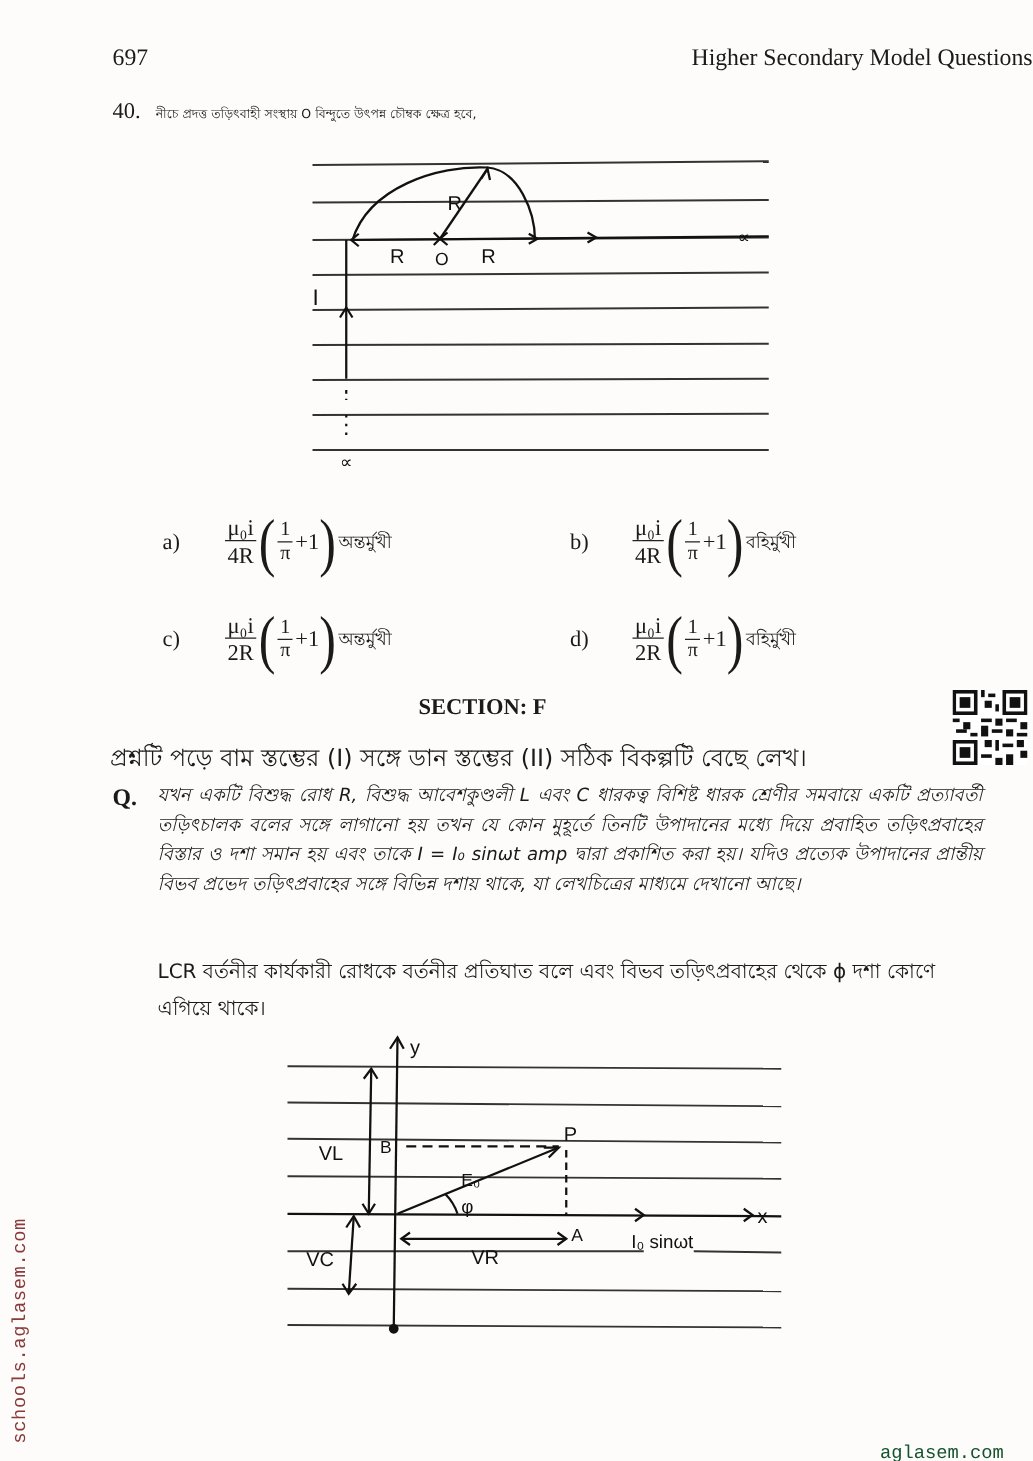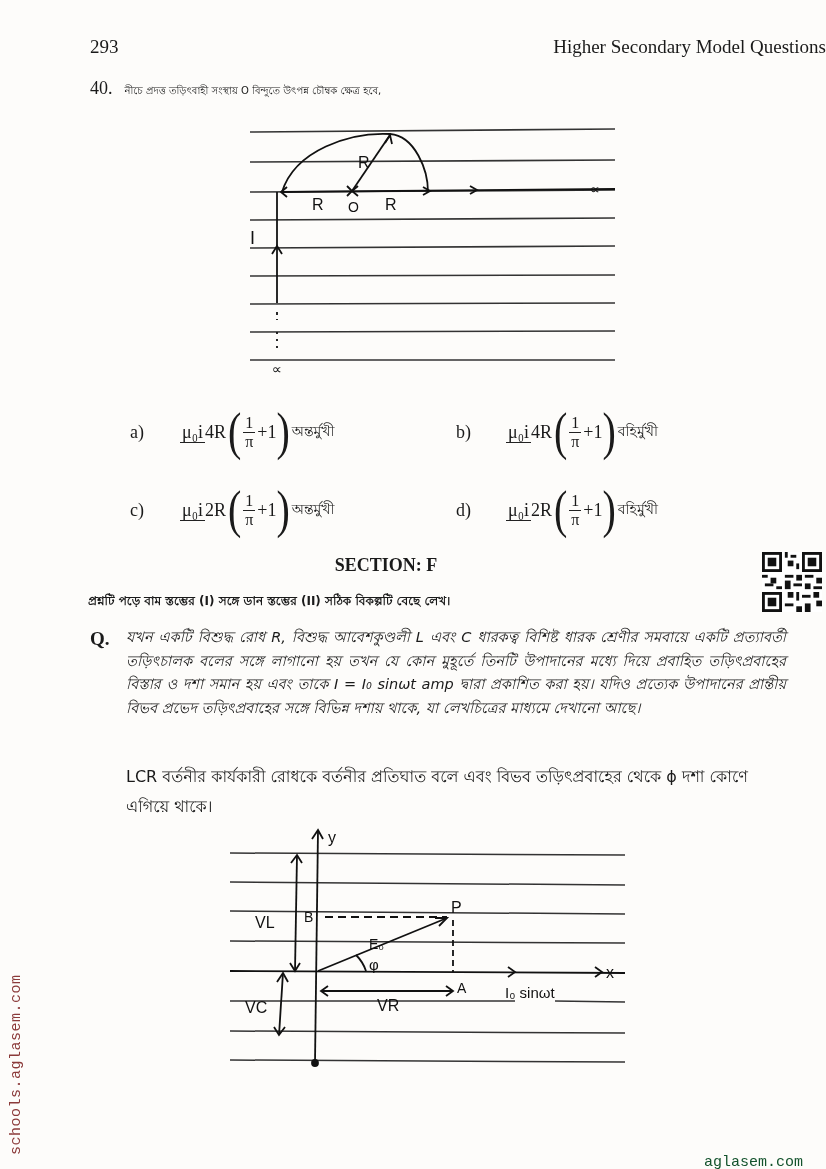--- a/index.html
+++ b/index.html
@@ -11,42 +11,42 @@
   .abs { position: absolute; }
   .page-num { left: 90px; top: 36px; font-size: 19px; }
   .running-head { left: 0; width: 826px; top: 36px; text-align: right; font-size: 19px; padding-left: 20px; box-sizing: border-box; }
   .qnum { font-size: 18px; }
   .bn { font-family: "DejaVu Sans", sans-serif; font-size: 10px; }
   .q30 { left: 90px; top: 78px; font-size: 16px; }
   .q30 .qnum { margin-right: 8px; }
   .diagram { position: absolute; }
   .opt { position: absolute; display: flex; align-items: center; font-size: 18px; }
   .opt .lbl { width: 50px; }
-  .frac { display: inline-flex; flex-direction: row; align-items: center; margin-right: 2px; }
+  .frac { display: inline-flex; flex-direction: column; align-items: center; margin-right: 2px; }
   .frac .num { border-bottom: 1.3px solid #222; padding: 0 2px; line-height: 20px; }
   .frac .den { line-height: 22px; }
   .paren { font-size: 40px; line-height: 40px; font-weight: 200; transform: scaleY(1.3); display:inline-block; }
   .small-frac { display: inline-flex; flex-direction: column; align-items: center; font-size: 16px; margin: 0 2px; }
   .small-frac .num { border-bottom: 1.2px solid #222; line-height: 18px; padding: 0 2px; }
   .small-frac .den { line-height: 18px; }
   .dir { font-family: "DejaVu Sans", sans-serif; font-size: 14px; margin-left: 2px; }
   .section-title { left: 0; width: 742px; top: 555px; text-align: center; font-weight: bold; font-size: 18px; padding-left: 30px; box-sizing: border-box; }
-  .instruction { left: 88px; top: 592px; font-family: "DejaVu Sans", sans-serif; font-weight: bold; font-size: 12px; }
+  .instruction { left: 88px; top: 592px; font-family: "DejaVu Sans", sans-serif; font-weight: normal; font-size: 19px; }
   .q-label { left: 90px; top: 628px; font-size: 19px; font-weight: bold; }
   .q-body { left: 126px; top: 626px; width: 660px; font-family: "DejaVu Sans", sans-serif; font-size: 14.5px; line-height: 23.5px; text-align: justify; font-style: italic; }
   .q-body2 { left: 126px; top: 762px; width: 660px; font-family: "DejaVu Sans", sans-serif; font-size: 16px; line-height: 30px; }
   .qr { left: 762px; top: 551px; width: 60px; height: 62px; }
   .wm-side { left: 8px; top: 1155px; transform-origin: left top; transform: rotate(-90deg); font-family: "Liberation Mono", "DejaVu Sans Mono", monospace; font-size: 15px; color: #8b3a3a; letter-spacing: 0.5px; white-space: nowrap; }
   .wm-foot { left: 704px; top: 1154px; font-family: "Liberation Mono", "DejaVu Sans Mono", monospace; font-size: 15px; color: #14532d; }
   svg text { font-family: "Liberation Sans", "DejaVu Sans", sans-serif; }
 </style>
 </head>
 <body>
 
-<div class="abs page-num">293</div>
+<div class="abs page-num">697</div>
 <div class="abs running-head">Higher Secondary Model Questions</div>
 
 <div class="abs q30">
   <span class="qnum">40.</span>
   <span class="bn">নীচে প্রদত্ত তড়িৎবাহী সংস্থায় O বিন্দুতে উৎপন্ন চৌম্বক ক্ষেত্র হবে,</span>
 </div>
 
 <svg class="diagram" style="left:240px; top:120px;" width="390" height="265" viewBox="0 0 390 265">
   <g stroke="#333" stroke-width="1.6">
     <line x1="10" y1="12" x2="375" y2="9"></line>

